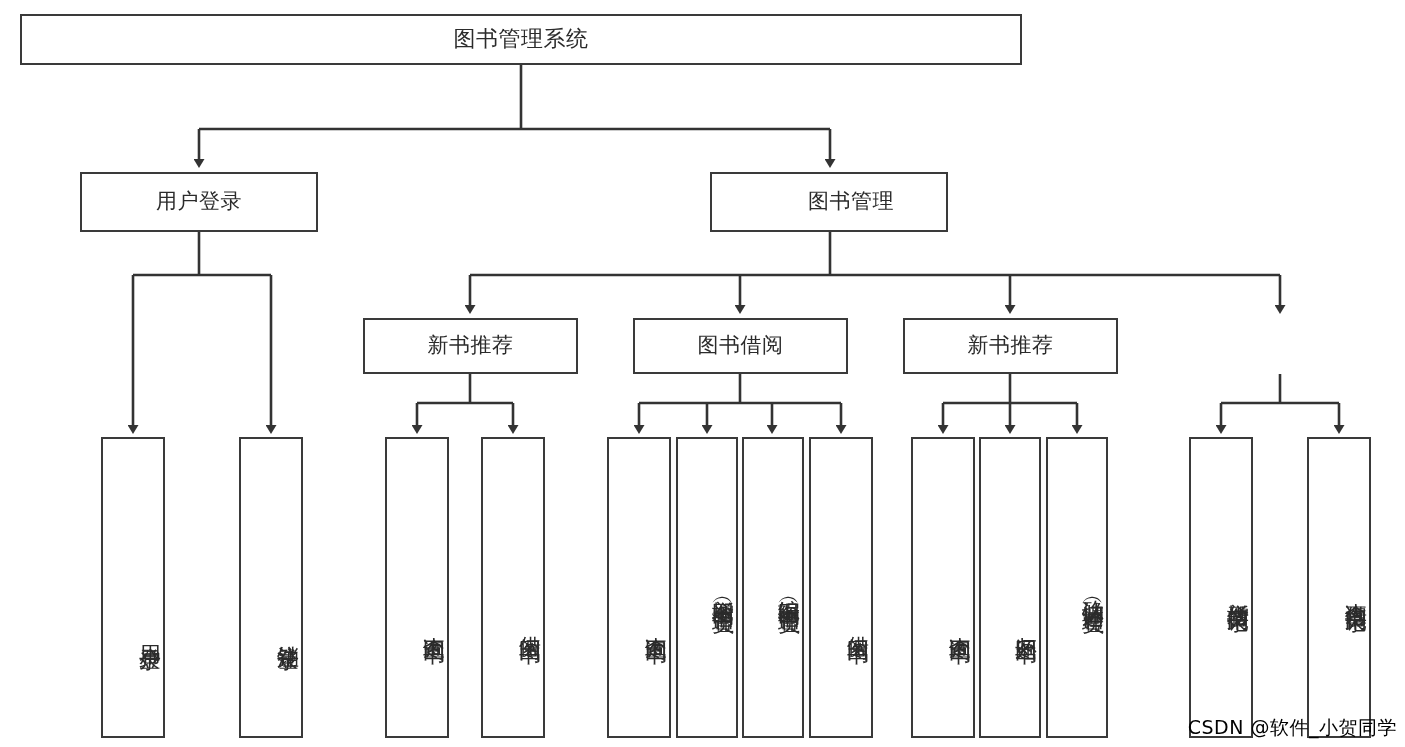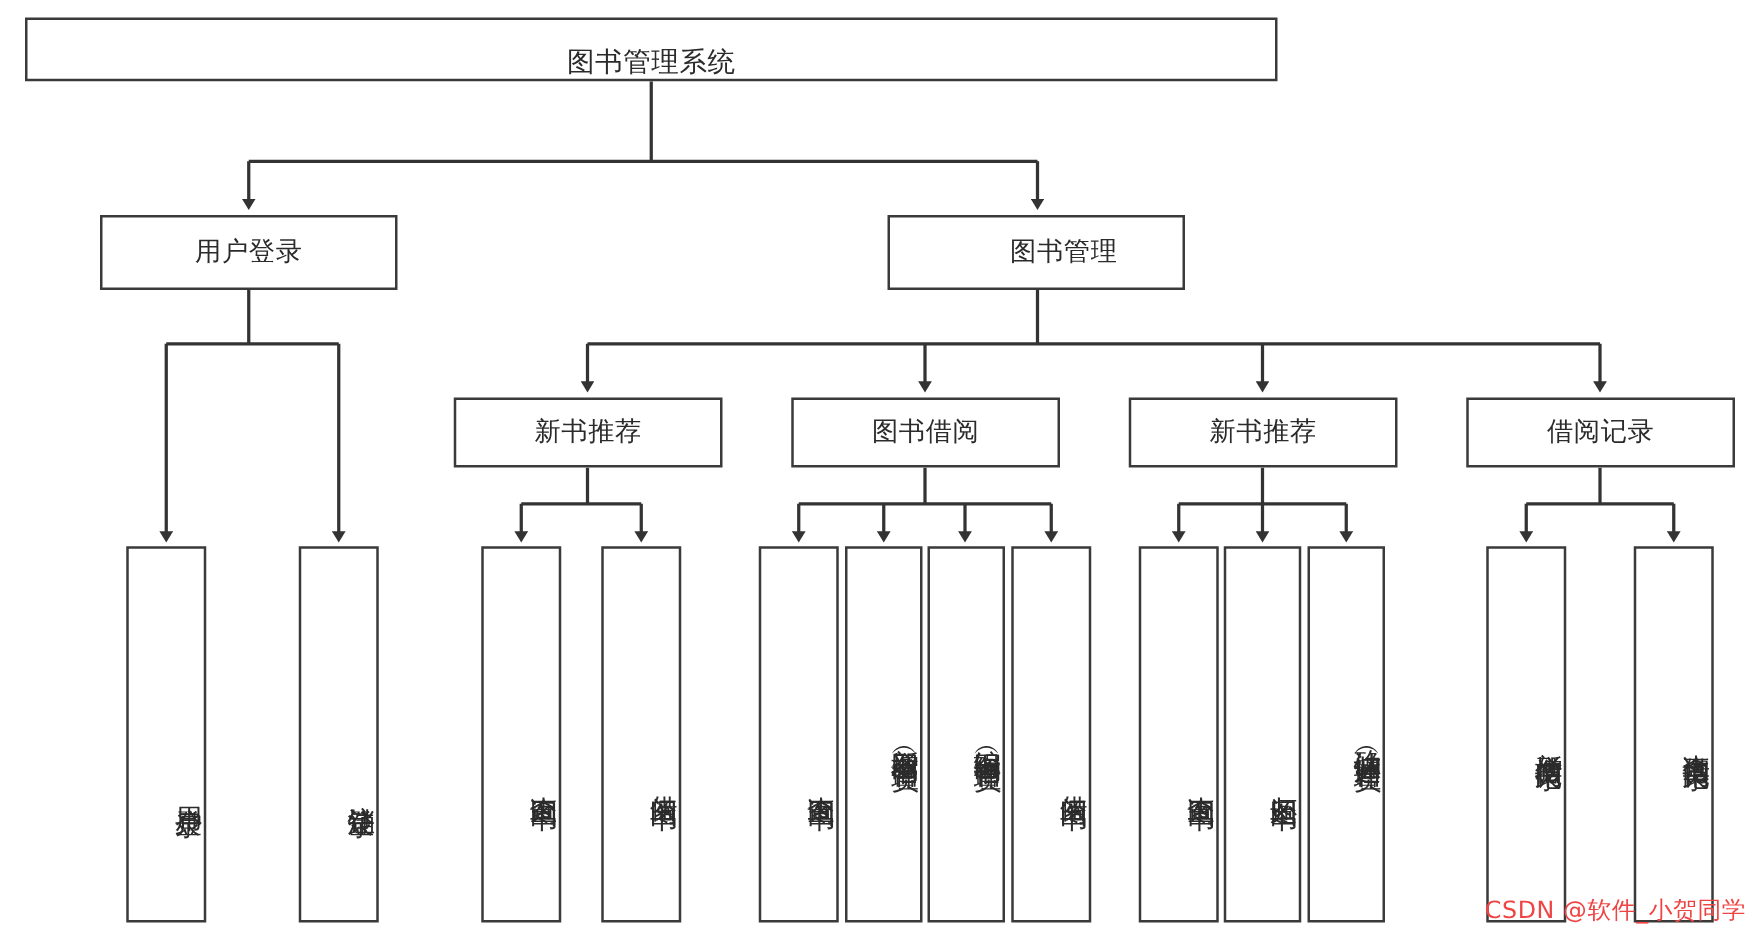--- a/index.html
+++ b/index.html
@@ -61,21 +61,21 @@
     padding-top: 70px;
   }
   .node-v.pad-big {
     padding-top: 86px;
   }
   .watermark {
     position: absolute;
     right: 8px;
     bottom: 6px;
     font-size: 19px;
-    color: #ef4444;
+    color: #000000;
     letter-spacing: 0.5px;
     white-space: nowrap;
     z-index: 3;
     font-family: "DejaVu Sans", "Liberation Sans", sans-serif;
   }
 </style>
 </head>
 <body>
 
 <div id="canvas">
@@ -124,21 +124,21 @@
       <path d="M1077,403 L1077,426" marker-end="url(#arrow)"></path>
 
       <path d="M1280,374 L1280,403"></path>
       <path d="M1221,403 L1339,403"></path>
       <path d="M1221,403 L1221,426" marker-end="url(#arrow)"></path>
       <path d="M1339,403 L1339,426" marker-end="url(#arrow)"></path>
 
     </g>
   </svg>
 
-  <div class="node node-h node-root" style="left:20px; top:14px; width:1002px; height:51px;align-items:flex-end;">
+  <div class="node node-h node-root" style="left:20px; top:14px; width:1002px; height:51px;">
     <span>图书管理系统</span>
   </div>
 
   <div class="node node-h" style="left:80px; top:172px; width:238px; height:60px;">
     <span>用户登录</span>
   </div>
 
   <div class="node node-h" style="left:710px; top:172px; width:238px; height:60px;padding-left:44px;">
     <span>图书管理</span>
   </div>
@@ -148,23 +148,20 @@
   </div>
 
   <div class="node node-h" style="left:633px; top:318px; width:215px; height:56px;">
     <span>图书借阅</span>
   </div>
 
   <div class="node node-h" style="left:903px; top:318px; width:215px; height:56px;">
     <span>新书推荐</span>
   </div>
 
-  <div class="node node-h" style="left:1173px; top:318px; width:215px; height:56px;">
-    <span>借阅记录</span>
-  </div>
 
   <div class="node node-v pad-big" style="left:101px; top:437px; width:64px; height:301px;">
     <span>用户登录</span>
   </div>
 
   <div class="node node-v pad-big" style="left:239px; top:437px; width:64px; height:301px;">
     <span>注销登录</span>
   </div>
 
   <div class="node node-v pad-mid" style="left:385px; top:437px; width:64px; height:301px;">

